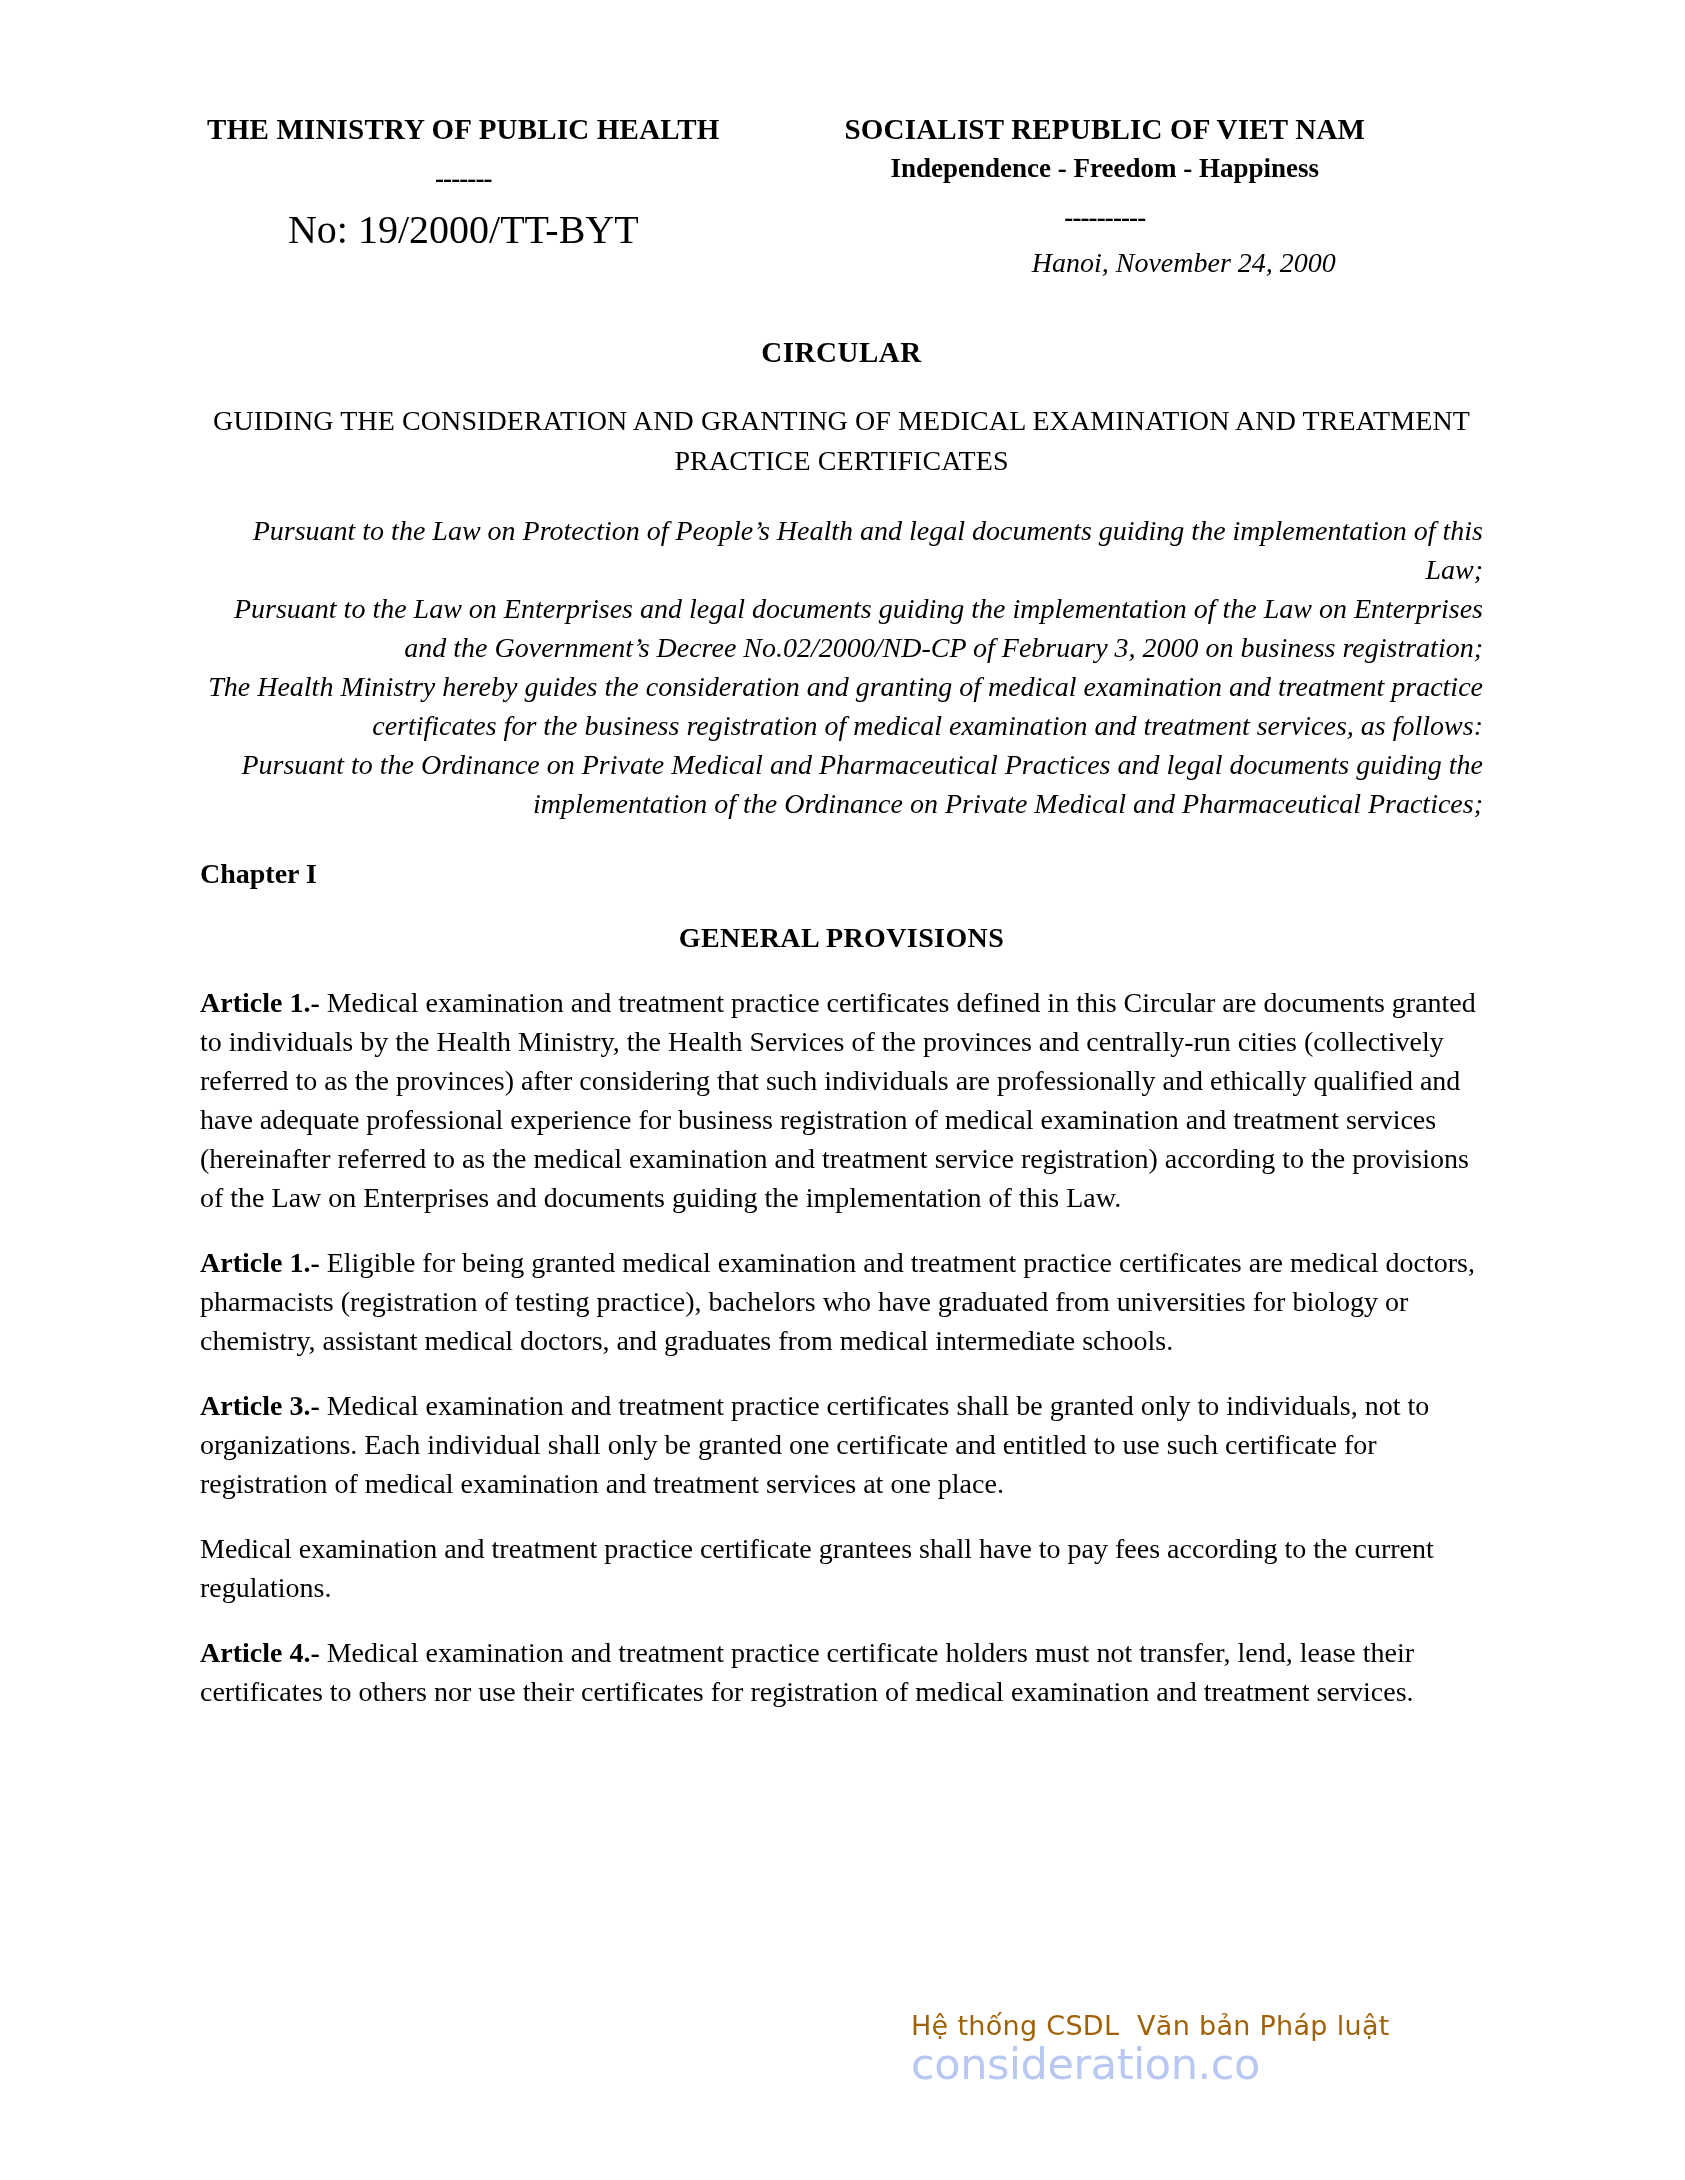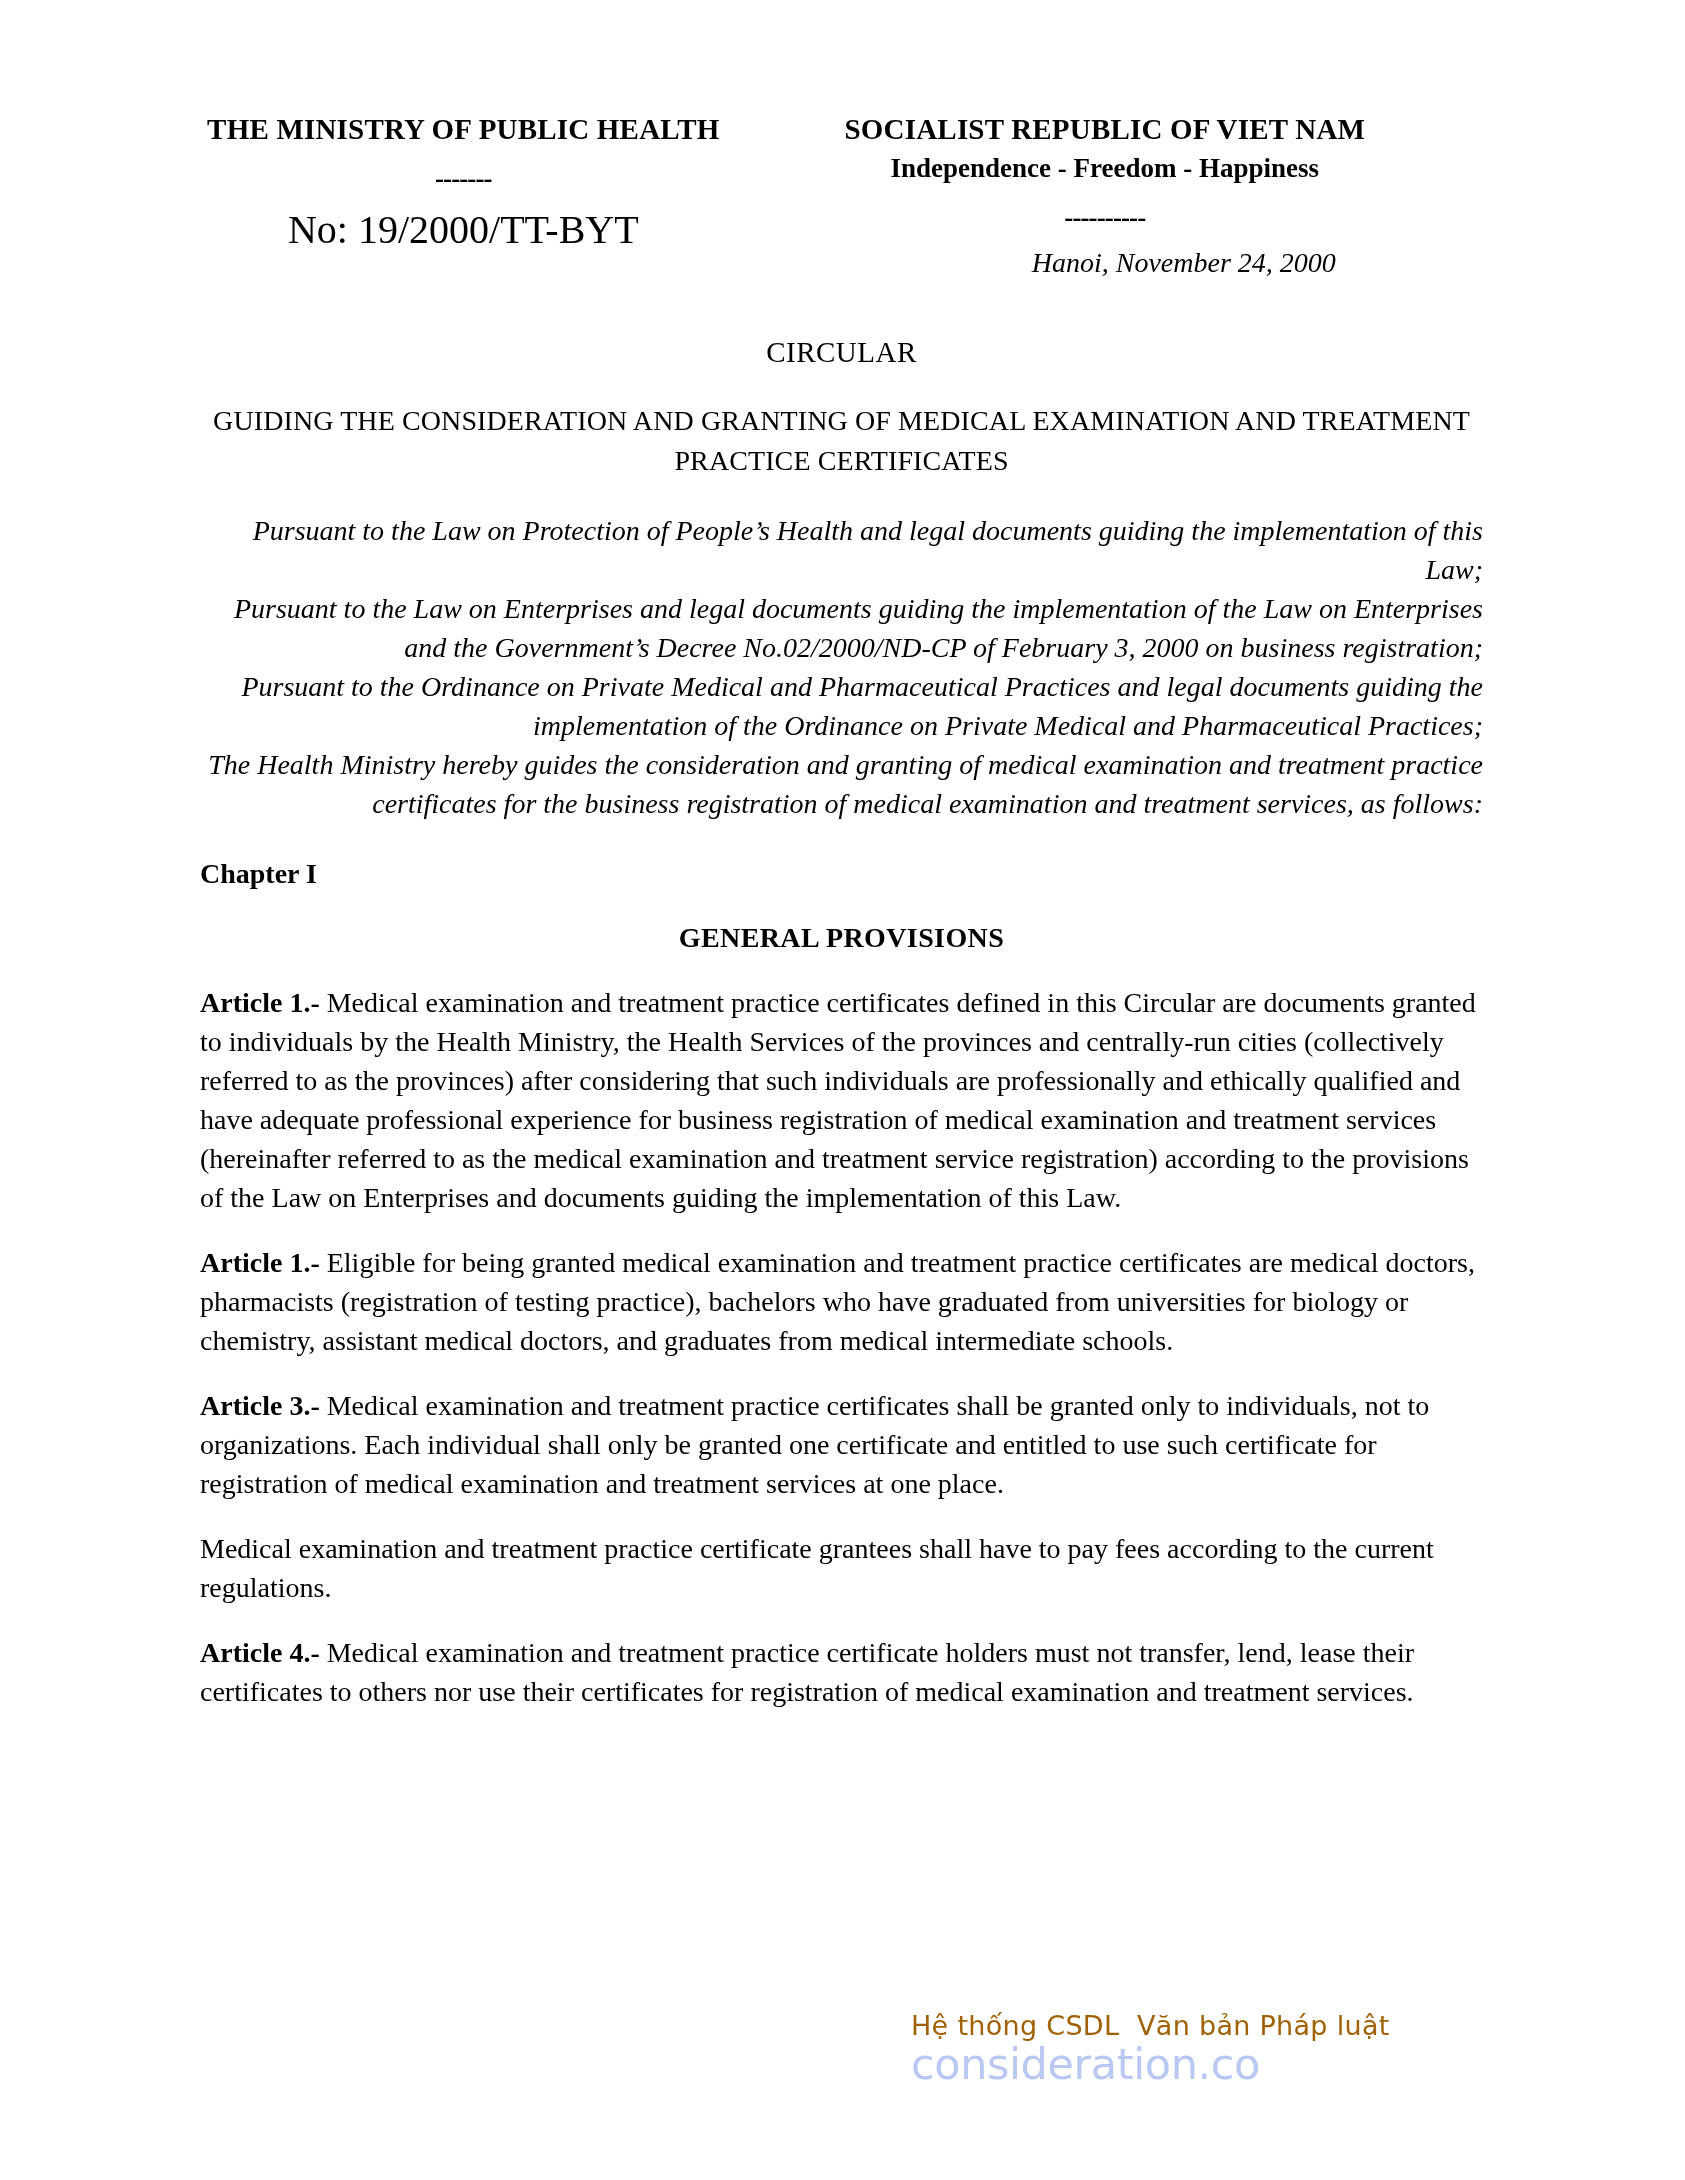--- a/index.html
+++ b/index.html
@@ -75,21 +75,21 @@
     width: 100%;
     text-align: center;
     padding-left: 158px;
     box-sizing: border-box;
   }
 
   
   .circular-title {
     text-align: center;
     font-size: 29px;
-    font-weight: normal;
+    font-weight: bold;
     letter-spacing: 0.5px;
     margin-top: 54px;
   }
   .subject-title {
     text-align: center;
     font-size: 28px;
     line-height: 40px;
     margin-top: 32px;
     letter-spacing: 0.1px;
   }
@@ -177,22 +177,22 @@
         <div class="hdr-date">Hanoi, November 24, 2000</div>
       </div>
     </div>
 
     <div class="circular-title">CIRCULAR</div>
     <div class="subject-title">GUIDING THE CONSIDERATION AND GRANTING OF MEDICAL EXAMINATION AND TREATMENT PRACTICE CERTIFICATES</div>
 
     <div class="preamble">
       <p>Pursuant to the Law on Protection of People’s Health and legal documents guiding the implementation of this Law;</p>
       <p>Pursuant to the Law on Enterprises and legal documents guiding the implementation of the Law on Enterprises and the Government’s Decree No.02/2000/ND-CP of February 3, 2000 on business registration;</p>
+      <p>The Health Ministry hereby guides the consideration and granting of medical examination and treatment practice certificates for the business registration of medical examination and treatment services, as follows:</p>
       <p>Pursuant to the Ordinance on Private Medical and Pharmaceutical Practices and legal documents guiding the implementation of the Ordinance on Private Medical and Pharmaceutical Practices;</p>
-      <p>The Health Ministry hereby guides the consideration and granting of medical examination and treatment practice certificates for the business registration of medical examination and treatment services, as follows:</p>
     </div>
 
     <div class="chapter-label">Chapter I</div>
     <div class="chapter-heading">GENERAL PROVISIONS</div>
 
     <div class="article">
       <span class="art-num">Article 1.-</span><span> Medical examination and treatment practice certificates defined in this Circular are documents granted to individuals by the Health Ministry, the Health Services of the provinces and centrally-run cities (collectively referred to as the provinces) after considering that such individuals are professionally and ethically qualified and have adequate professional experience for business registration of medical examination and treatment services (hereinafter referred to as the medical examination and treatment service registration) according to the provisions of the Law on Enterprises and documents guiding the implementation of this Law.</span>
     </div>
     <div class="article">
       <span class="art-num">Article 1.-</span><span> Eligible for being granted medical examination and treatment practice certificates are medical doctors, pharmacists (registration of testing practice), bachelors who have graduated from universities for biology or chemistry, assistant medical doctors, and graduates from medical intermediate schools.</span>

